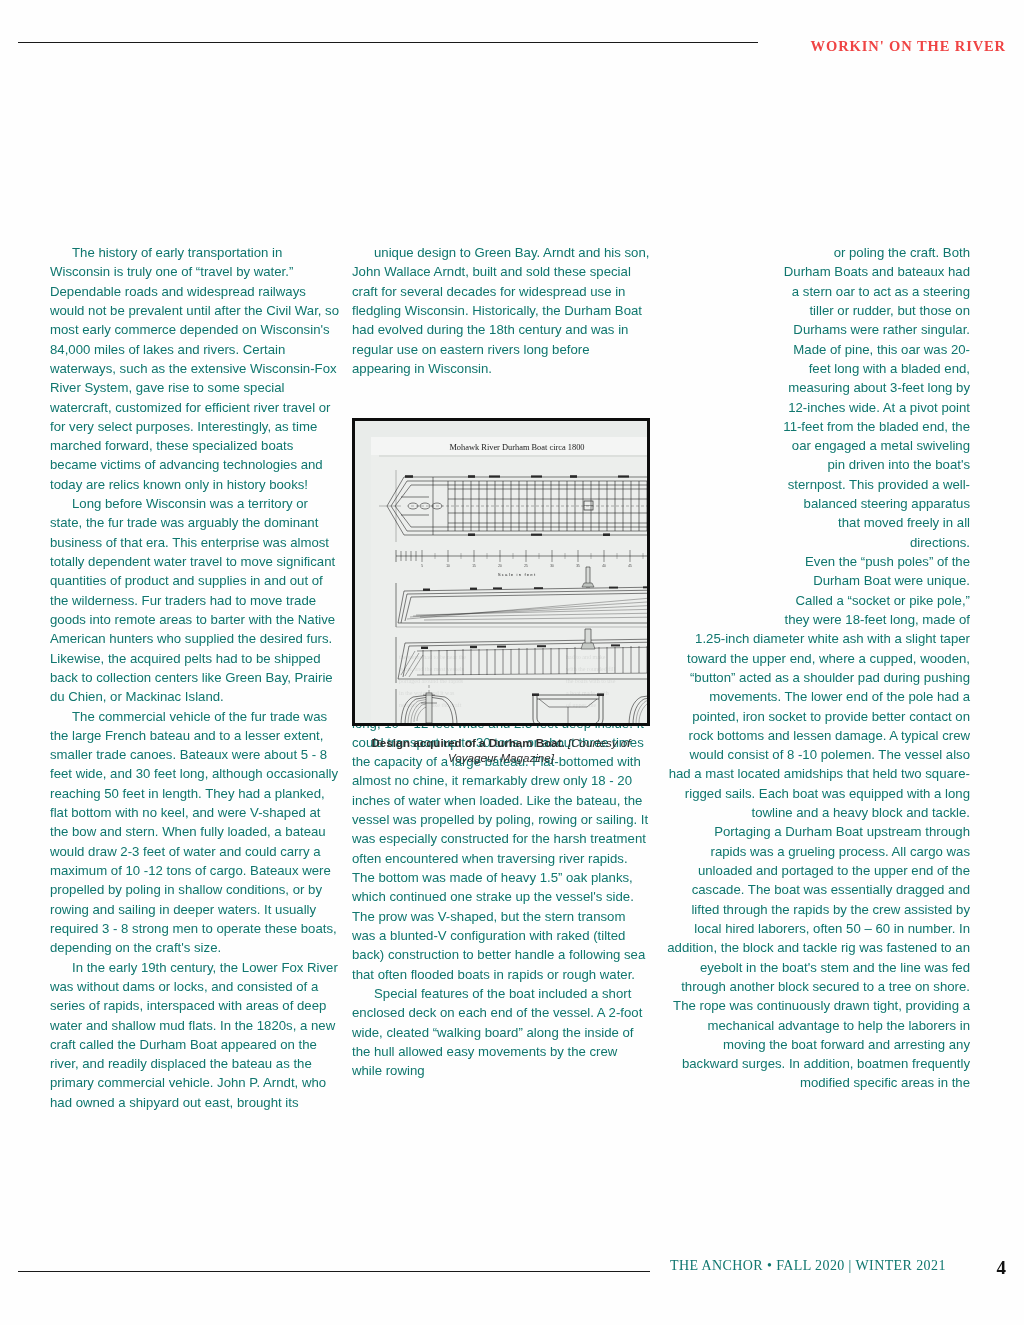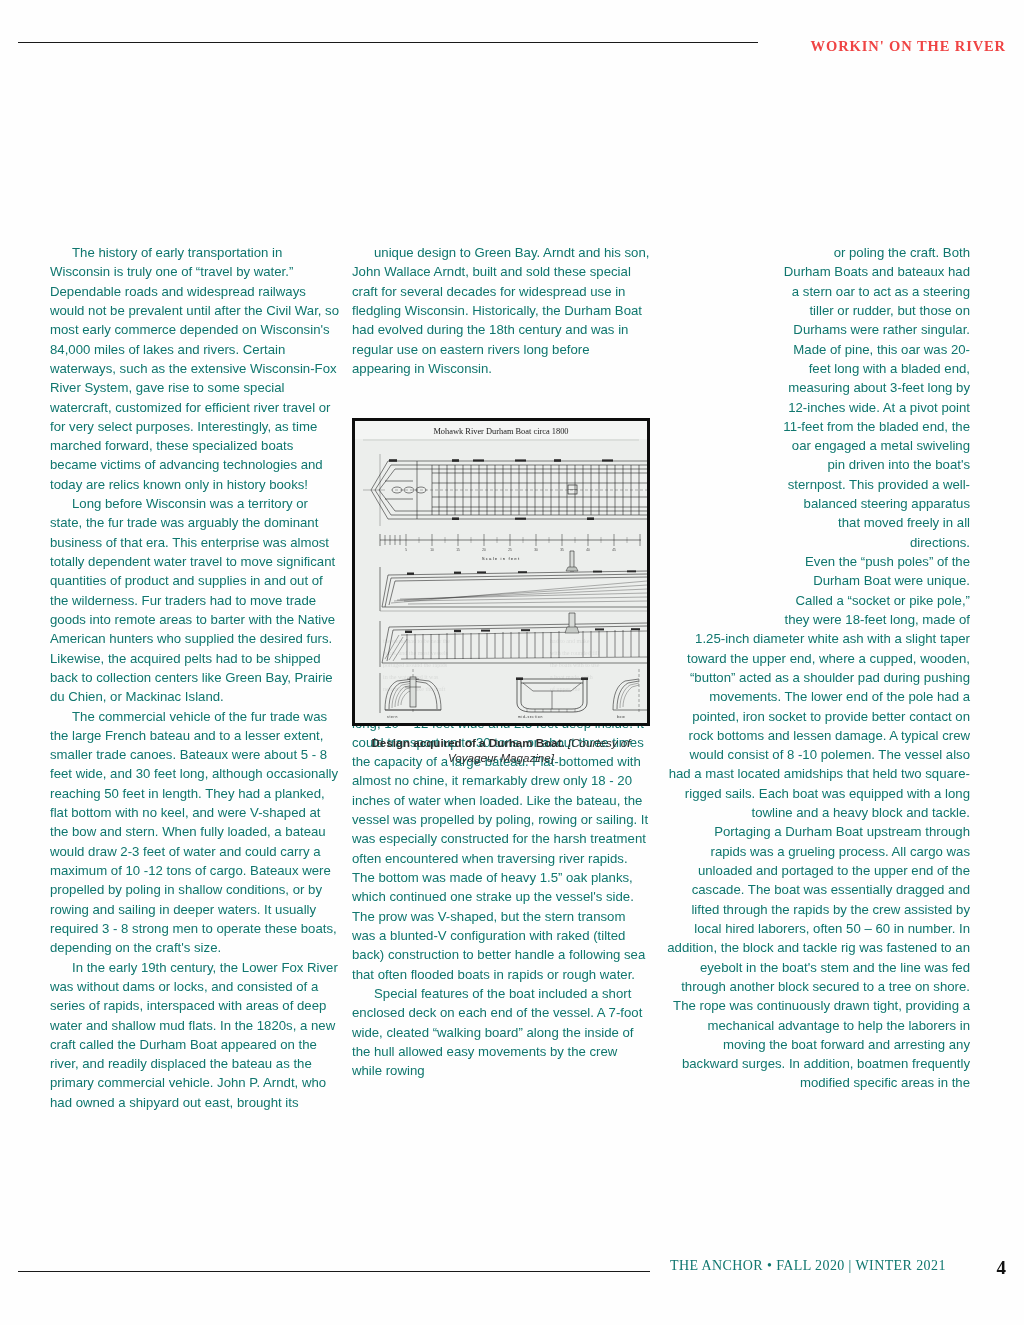--- a/index.html
+++ b/index.html
@@ -31,21 +31,21 @@
   #col1{left:50px;width:290px;}
   #col2{left:352px;width:298px;}
   #col3{left:665px;width:305px;text-align:right;}
 
   
   .wrap-shape{float:left;width:113px;height:372px;shape-outside:inset(0);}
 
   
   .figure{position:absolute;left:352px;top:418px;width:298px;}
   .plate{width:298px;height:308px;border:3px solid #0d0d0d;background:#e9ecea;
-         box-sizing:border-box;padding:0;overflow:hidden;position:relative;}
+         box-sizing:border-box;padding:16px;overflow:hidden;position:relative;}
   .plate svg{display:block;}
   .caption{margin-top:9px;width:298px;text-align:center;font-size:11.6px;line-height:15px;color:#2e2e2e;}
   .caption b{font-weight:bold;}
   .caption i{font-style:italic;}
 
   .ghost{opacity:.13;}
 </style>
 </head>
 <body>
 
@@ -60,21 +60,21 @@
     <p>The history of early transportation in Wisconsin is truly one of “travel by water.” Dependable roads and widespread railways would not be prevalent until after the Civil War, so most early commerce depended on Wisconsin's 84,000 miles of lakes and rivers. Certain waterways, such as the extensive Wisconsin-Fox River System, gave rise to some special watercraft, customized for efficient river travel or for very select purposes. Interestingly, as time marched forward, these specialized boats became victims of advancing technologies and today are relics known only in history books!</p>
     <p>Long before Wisconsin was a territory or state, the fur trade was arguably the dominant business of that era. This enterprise was almost totally dependent water travel to move significant quantities of product and supplies in and out of the wilderness.  Fur traders had to move trade goods into remote areas to barter with the Native American hunters who supplied the desired furs.  Likewise, the acquired pelts had to be shipped back to collection centers like Green Bay, Prairie du Chien, or Mackinac Island.</p>
     <p>The commercial vehicle of the fur trade was the large French bateau and to a lesser extent, smaller trade canoes. Bateaux were about 5 - 8 feet wide, and 30 feet long, although occasionally reaching 50 feet in length. They had a planked, flat bottom with no keel, and were V-shaped at the bow and stern. When fully loaded, a bateau would draw 2-3 feet of water and could carry a maximum of 10 -12 tons of cargo. Bateaux were propelled by poling in shallow conditions, or by rowing and sailing in deeper waters. It usually required 3 - 8 strong men to operate these boats, depending on the craft's size.</p>
     <p>In the early 19th century, the Lower Fox River was without dams or locks, and consisted of a series of rapids, interspaced with areas of deep water and shallow mud flats. In the 1820s, a new craft called the Durham Boat appeared on the river, and readily displaced the bateau as the primary commercial vehicle. John P. Arndt, who had owned a shipyard out east, brought its</p>
   </div>
 
   <div class="col" id="col2">
     <p>unique design to Green Bay. Arndt and his son, John Wallace Arndt, built and sold these special craft for several decades for widespread use in fledgling Wisconsin. Historically, the Durham Boat had evolved during the 18th century and was in regular use on eastern rivers long before appearing in Wisconsin.</p>
     <div style="height:316px"></div>
     <p>A curious boat, the Durham was 45 – 60 feet long, 10 – 12 feet wide and 2.5 feet deep inside. It could transport up to 30 tons, or about three times the capacity of a large bateau. Flat-bottomed with almost no chine, it remarkably drew only 18 - 20 inches of water when loaded. Like the bateau, the vessel was propelled by poling, rowing or sailing. It was especially constructed for the harsh treatment often encountered when traversing river rapids. The bottom was made of heavy 1.5” oak planks, which continued one strake up the vessel's side. The prow was V-shaped, but the stern transom was a blunted-V configuration with raked (tilted back) construction to better handle a following sea that often flooded boats in rapids or rough water.</p>
-    <p>Special features of the boat included a short enclosed deck on each end of the vessel. A 7-foot wide, cleated “walking board” along the inside of the hull allowed easy movements by the crew while rowing</p>
+    <p>Special features of the boat included a short enclosed deck on each end of the vessel. A 2-foot wide, cleated “walking board” along the inside of the hull allowed easy movements by the crew while rowing</p>
   </div>
 
   <div class="col" id="col3">
     <div class="wrap-shape"></div>
     <p>or poling the craft. Both Durham Boats and bateaux had a stern oar to act as a steering tiller or rudder, but those on Durhams were rather singular.   Made of pine, this oar was 20-feet long with a bladed end, measuring about 3-feet long by 12-inches wide.  At a pivot point 11-feet from the bladed end, the oar engaged a metal swiveling pin driven into the boat's sternpost. This provided a well-balanced steering apparatus that moved freely in all directions.</p>
     <p>Even the “push poles” of the Durham Boat were unique. Called a “socket or pike pole,” they were 18-feet long, made of 1.25-inch diameter white ash with a slight taper toward the upper end, where a cupped, wooden, “button” acted as a shoulder pad during pushing movements. The lower end of the pole had a pointed, iron socket to provide better contact on rock bottoms and lessen damage.  A typical crew would consist of 8 -10 polemen.  The vessel also had a mast located amidships that held two square-rigged sails.  Each boat was equipped with a long towline and a heavy block and tackle.</p>
     <p>Portaging a Durham Boat upstream through rapids was a grueling process.  All cargo was unloaded and portaged to the upper end of the cascade. The boat was essentially dragged and lifted through the rapids by the crew assisted by local hired laborers, often 50 – 60 in number.  In addition, the block and tackle rig was fastened to an eyebolt in the boat's stem and the line was fed through another block secured to a tree on shore.  The rope was continuously drawn tight, providing a mechanical advantage to help the laborers in moving the boat forward and arresting any backward surges. In addition, boatmen frequently modified specific areas in the</p>
   </div>
 
   <div class="figure">

